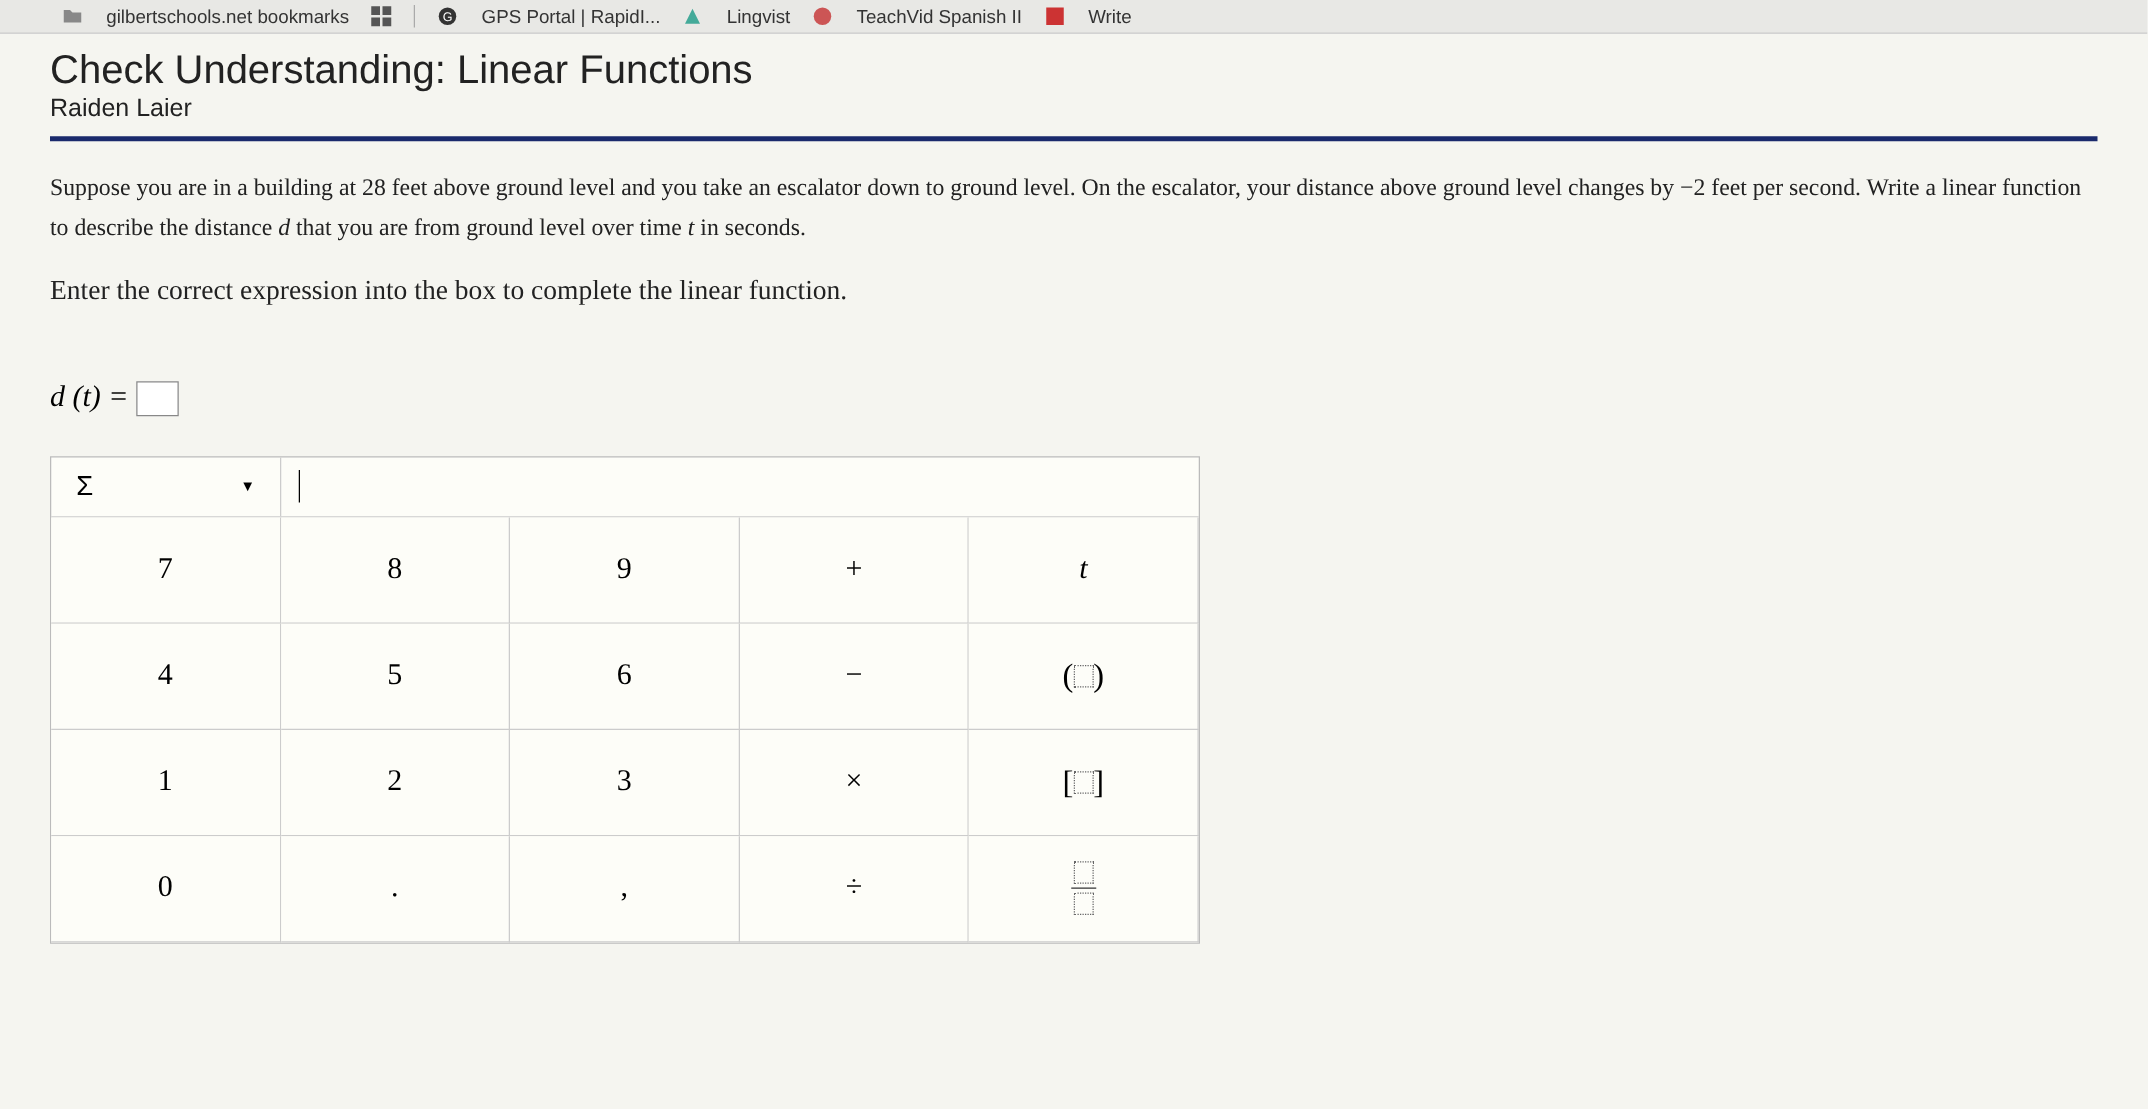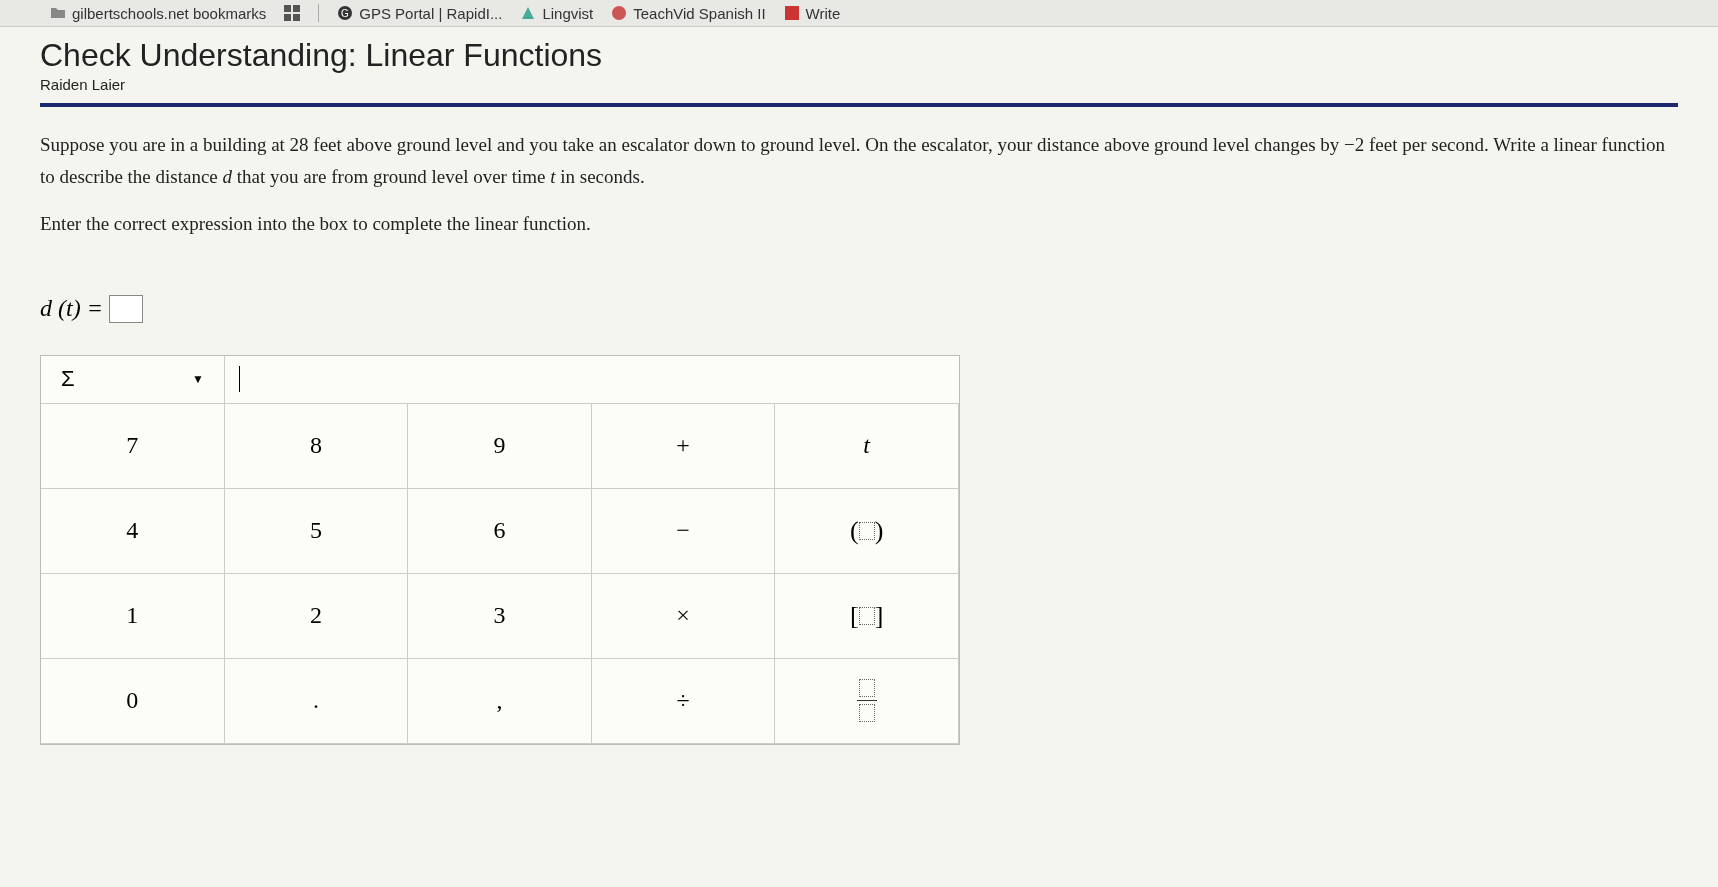--- a/index.html
+++ b/index.html
@@ -15,21 +15,21 @@
   align-items: center;
   gap: 18px;
   padding: 4px 50px;
   background: #e8e8e5;
   border-bottom: 1px solid #ccc;
   font-size: 15px;
   color: #333;
 }
 .bookmarks-bar .bm-item {
   display: flex;
-  gap: 6px;
+  gap: 19px;
   cursor: pointer;
 }
 .bm-icon { width: 16px; height: 16px; display: inline-block; }
 .grid-icon {
   width: 16px; height: 16px;
   display: grid;
   grid-template-columns: 1fr 1fr;
   grid-template-rows: 1fr 1fr;
   gap: 2px;
 }
@@ -38,38 +38,38 @@
 .content {
   padding: 10px 40px;
 }
 .page-title {
   font-size: 32px;
   font-weight: 400;
   color: #222;
   margin-bottom: 2px;
 }
 .student-name {
-  font-size: 15px;
+  font-size: 20px;
   color: #222;
   margin-bottom: 10px;
 }
 .hr-line {
   height: 4px;
   background: #1a2a6c;
   margin-bottom: 22px;
 }
 .problem-text {
   font-size: 19px;
   color: #222;
   line-height: 1.7;
   margin-bottom: 19px;
   font-family: Georgia, serif;
 }
 .instruction {
-  font-size: 19px;
+  font-size: 22px;
   color: #222;
   margin-bottom: 60px;
   font-family: Georgia, serif;
 }
 .function-row {
   font-size: 24px;
   font-family: Georgia, serif;
   font-style: italic;
   margin-bottom: 32px;
   display: flex;

